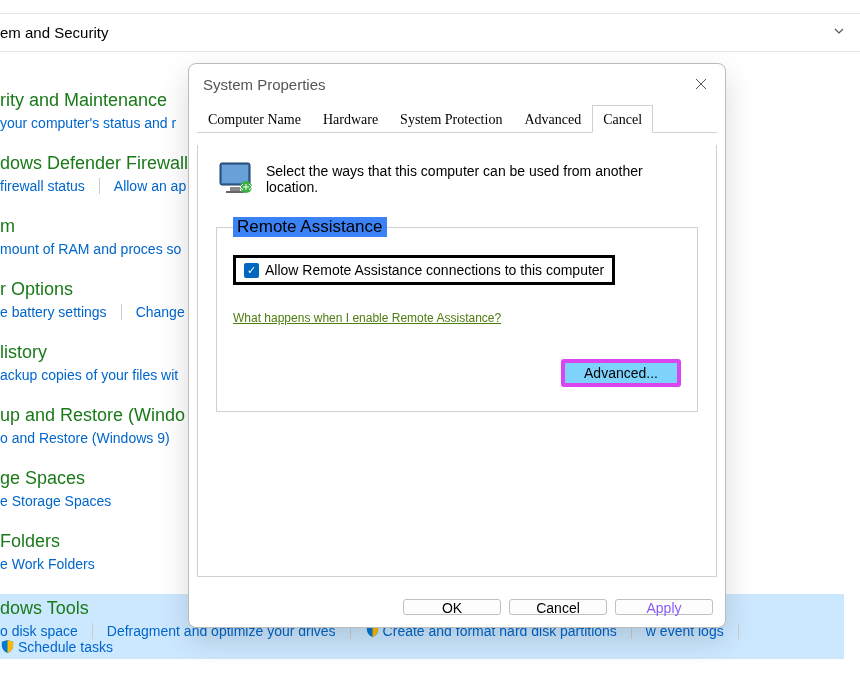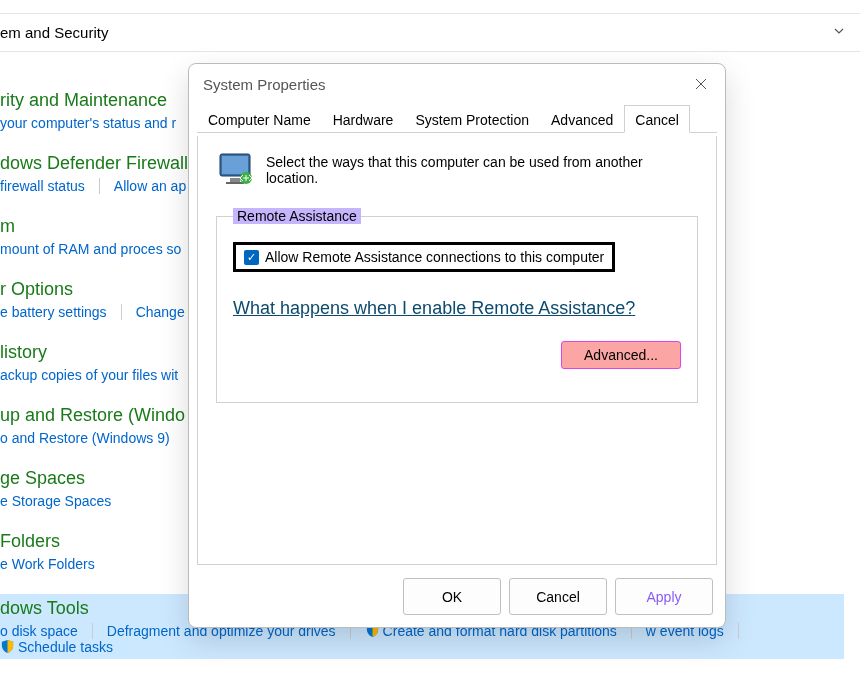--- a/index.html
+++ b/index.html
@@ -18,33 +18,33 @@
     .link-sep { color: #ccc; width: 1px; height: 16px; background: #ccc; display: inline-block; }
     .shield { width: 15px; height: 15px; display: inline-block; vertical-align: -2px; margin-right: 3px; }
     .section.selected { background: #cce8ff; padding: 4px 6px; margin-left: -6px; }
 
     
     .dialog { position: absolute; left: 188px; top: 63px; width: 538px; height: 565px; background: #fff; border: 1px solid #bbb; border-radius: 8px; box-shadow: 0 12px 30px rgba(0,0,0,0.15); display: flex; flex-direction: column; }
     .dlg-titlebar { display: flex; align-items: center; padding: 10px 14px 4px 14px; }
     .dlg-title { color: #555; font-size: 15px; }
     .dlg-close { margin-left: auto; color: #555; width: 20px; height: 20px; display: flex; align-items: center; justify-content: center; cursor: pointer; }
     .tabstrip { display: flex; margin: 6px 8px 0 8px; border-bottom: 1px solid #d0d0d0; gap: 0; }
-    .tab { padding: 6px 10px 4px 10px; font-size: 14px; color: #000; border: 1px solid transparent; border-bottom: none; cursor: pointer; position: relative; top: 1px; background: transparent; }
+    .tab { padding: 6px 10px 4px 10px; font-size: 14px; color: #000; border: 1px solid transparent; border-bottom: none; cursor: pointer; position: relative; top: 1px; background: transparent; font-family: Liberation Serif, serif; }
     .tab.active { background: #fff; border-color: #d0d0d0; border-bottom: 1px solid #fff; }
-    .tabpanel { flex: 1; margin: 3px 8px; border-left: 1px solid #d0d0d0; border-right: 1px solid #d0d0d0; border-bottom: 1px solid #d0d0d0; padding: 14px 18px; position: relative; }
+    .tabpanel { flex: 1; margin: 12px 8px; border-left: 1px solid #d0d0d0; border-right: 1px solid #d0d0d0; border-bottom: 1px solid #d0d0d0; padding: 14px 18px; position: relative; }
     .intro-row { display: flex; align-items: center; gap: 10px; margin-bottom: 18px; }
     .intro-row svg { flex-shrink: 0; }
     fieldset.group { border: 1px solid #d0d0d0; padding: 18px 16px 16px 16px; position: relative; height: 195px; }
-    fieldset.group legend { padding: 0 4px; background: #c4b5fd; font-size: 14px; }
+    fieldset.group legend { padding: 0 4px; background: #3b82f6; font-size: 17px; }
     .chk-row { border: 3px solid #000; padding: 4px 8px; display: inline-flex; align-items: center; gap: 6px; cursor: pointer; }
     .chk { width: 15px; height: 15px; background: #0067c0; border-radius: 2px; display: flex; align-items: center; justify-content: center; color: #fff; font-size: 11px; flex-shrink: 0; }
-    .help-link { color: #0c4a6e; text-decoration: underline; font-size: 18px; margin-top: 26px; display: inline-block; cursor: pointer; }
-    .adv-btn { position: absolute; right: 16px; bottom: 33px; width: 120px; height: 28px; background: #fca5a5; border: 1px solid #d946ef; border-radius: 3px; font-size: 14px; cursor: pointer; }
+    .help-link { color: #4d7c0f; text-decoration: underline; font-size: 12px; margin-top: 26px; display: inline-block; cursor: pointer; }
+    .adv-btn { position: absolute; right: 16px; bottom: 24px; width: 120px; height: 28px; background: #7dd3fc; border: 4px solid #d946ef; border-radius: 3px; font-size: 14px; cursor: pointer; }
     .dlg-buttons { display: flex; gap: 8px; justify-content: flex-end; padding: 10px 12px 12px 12px; }
-    .dlg-buttons button { width: 98px; height: 37px; background: #fdfdfd; border: 1px solid #c0c0c0; border-radius: 3px; font-size: 14px; cursor: pointer; }
+    .dlg-buttons button { width: 98px; height: 16px; background: #fdfdfd; border: 1px solid #c0c0c0; border-radius: 3px; font-size: 14px; cursor: pointer; }
     .dlg-buttons button.disabled { color: #8b5cf6; cursor: default; }
   </style>
 </head>
 <body>
 
 <div class="topbar"></div>
 <div class="breadcrumb-row">
   <span class="breadcrumb-text">em and Security</span>
   <span class="chevron">
     <svg width="14" height="14" viewBox="0 0 14 14">

